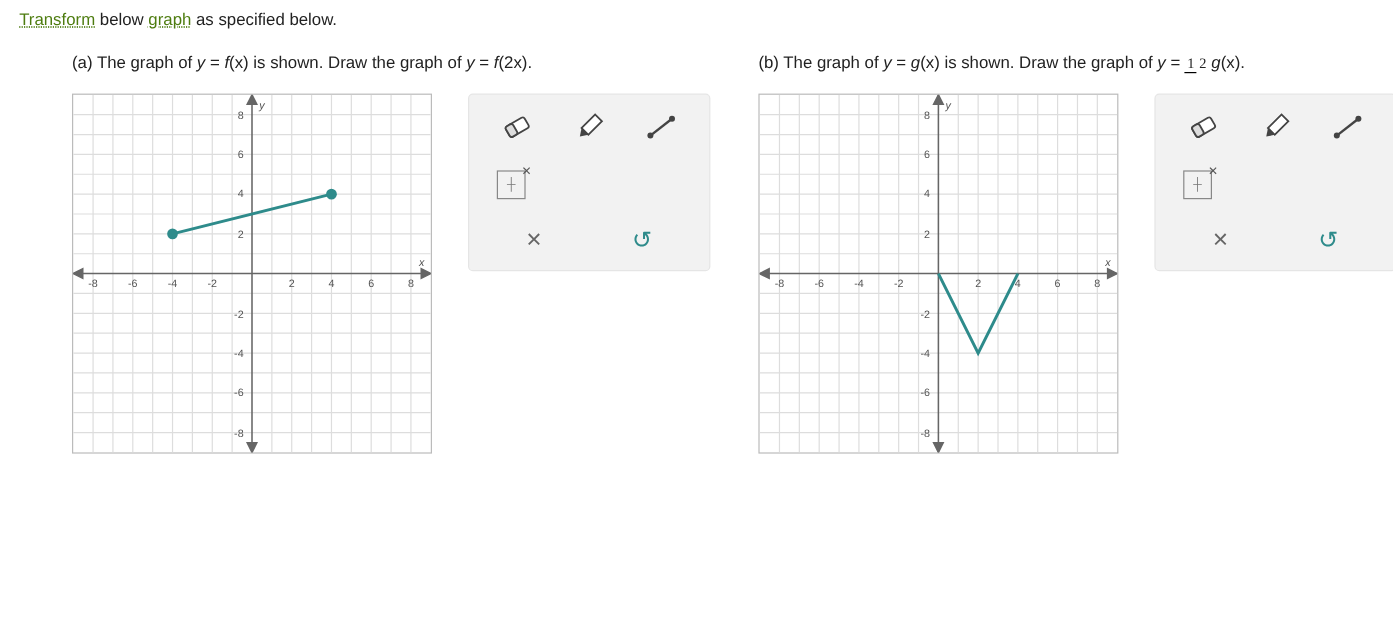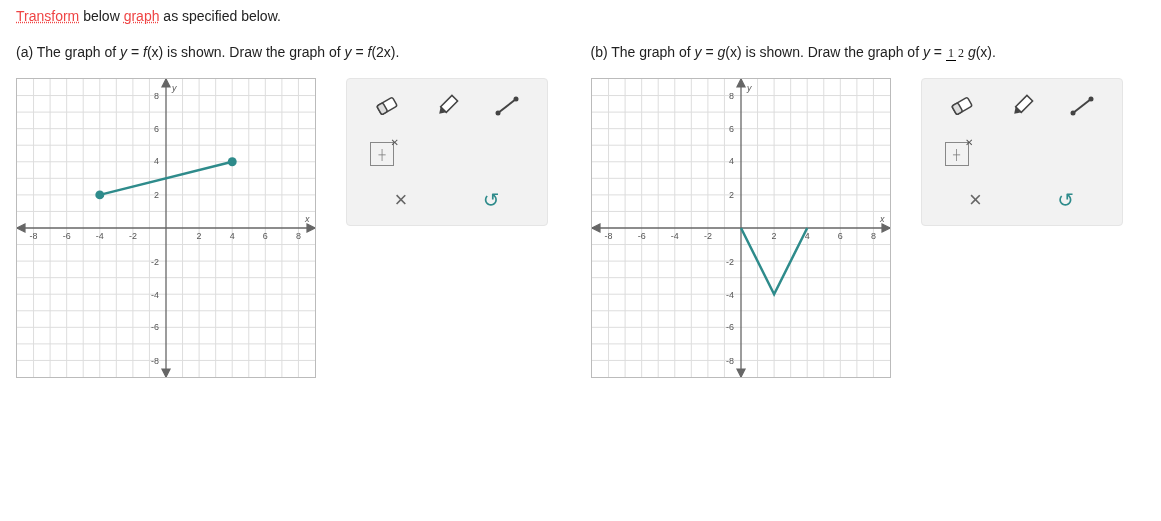--- a/index.html
+++ b/index.html
@@ -8,26 +8,27 @@
     padding: 8px 16px;
     width: 1161px;
     box-sizing: border-box;
     font-size: 14px;
     color: #222;
   }
   .instruction {
     margin-bottom: 20px;
   }
   .underlined {
-    color: #ef4444;
+    color: #4d7c0f;
     text-decoration: underline dotted;
   }
   .problems {
     display: flex;
-    gap: 20px;
+    gap: 40px;
+    margin-left: 44px;
   }
   .problem {
     flex: 1;
   }
   .problem-head {
     margin-bottom: 18px;
   }
   .math-i { font-style: italic; }
   .frac {
     display: inline-block;

